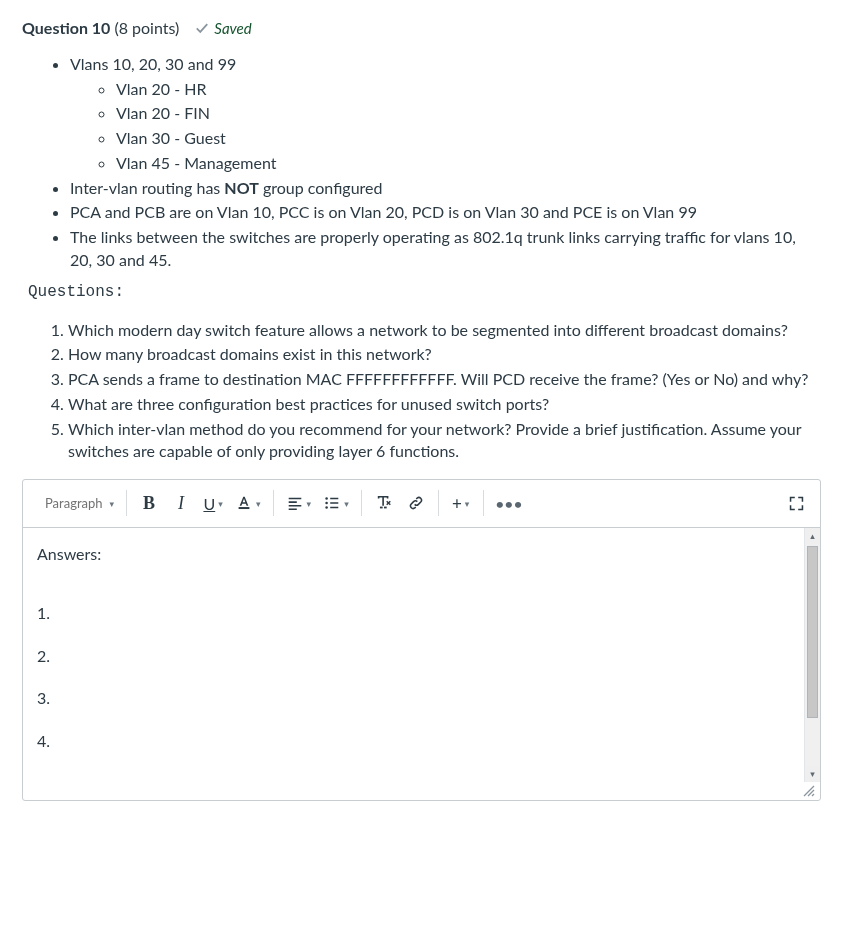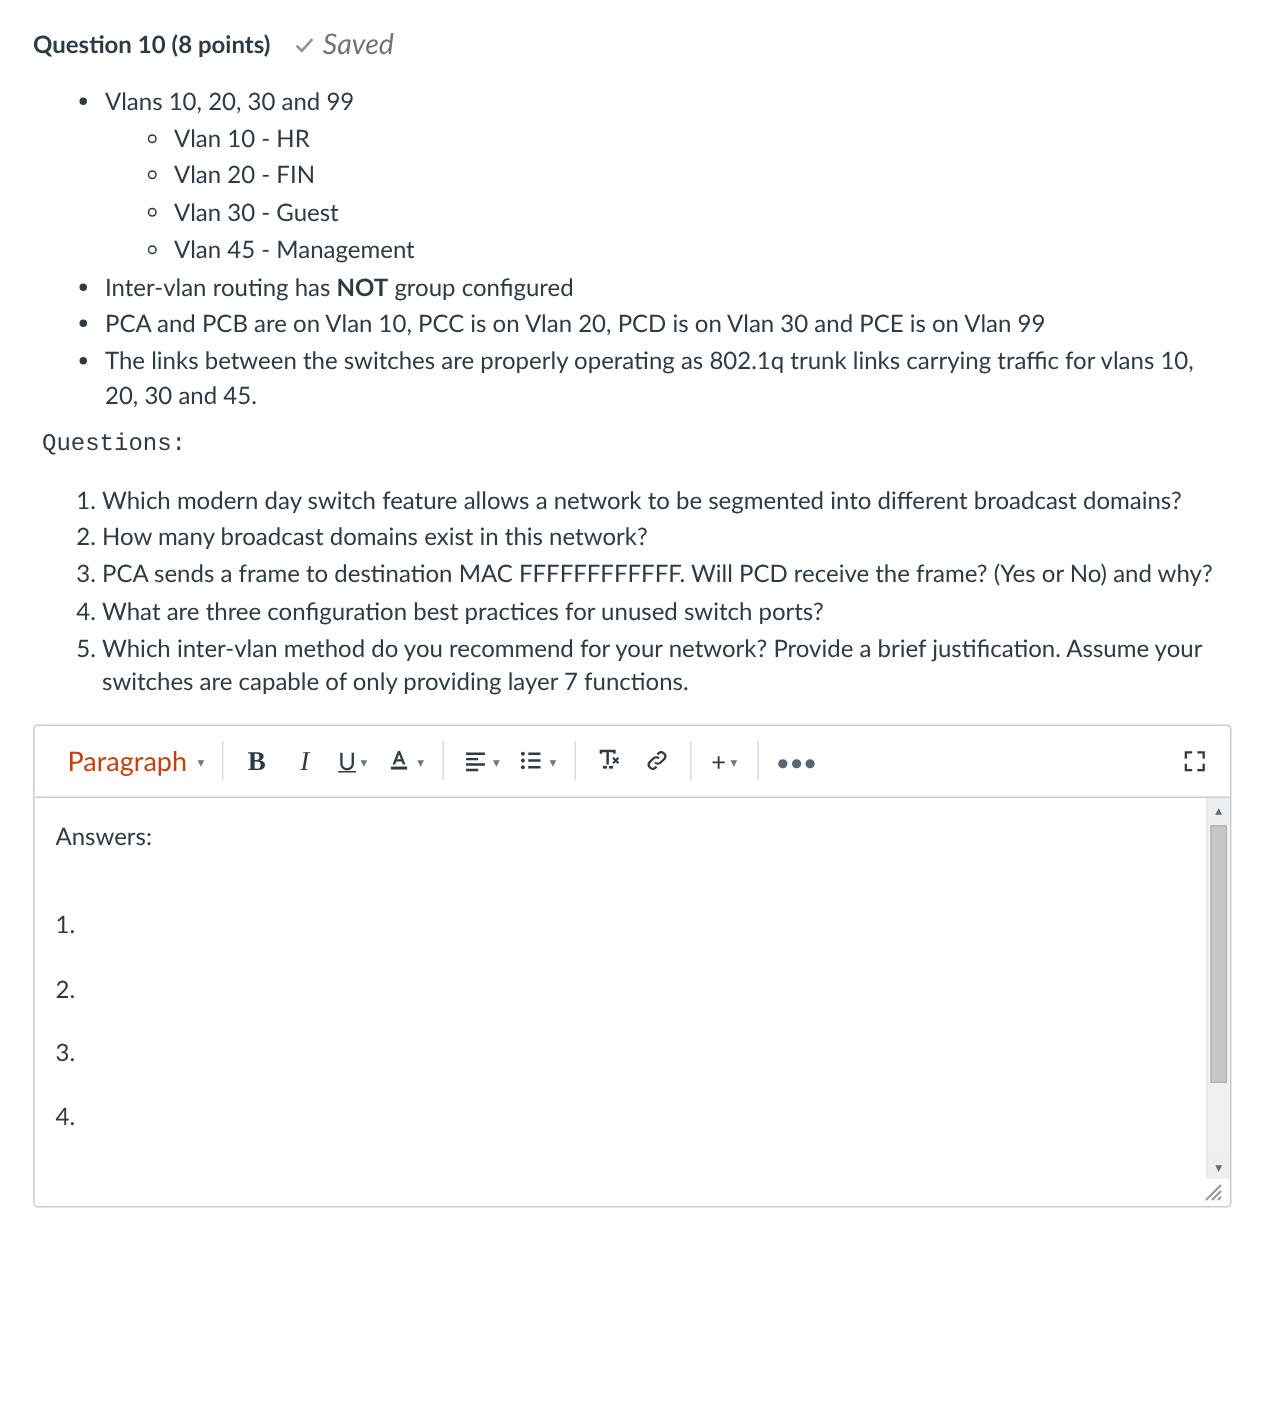--- a/index.html
+++ b/index.html
@@ -11,28 +11,28 @@
     color: #2d3b45;
     background: #fff;
     width: 843px;
   }
   .q-header {
     display: flex;
     align-items: center;
     margin-bottom: 2px;
   }
   .q-title { font-weight: 700; margin-right: 4px; }
-  .q-points { font-weight: 700; color: #2d3b45; }
+  .q-points { font-weight: 400; color: #2d3b45; }
   .saved {
     display: inline-flex;
     align-items: center;
     margin-left: 16px;
-    color: #737373;
+    color: #14532d;
     font-style: italic;
-    font-size: 19px;
+    font-size: 15px;
   }
   .saved svg { margin-right: 5px; flex-shrink: 0; }
   .stem { line-height: 1.45; margin-left: 4px; }
   .stem p { margin: 0 0 14px 0; }
   ul.disc { list-style: disc; padding-left: 44px; margin: 16px 0 10px 0; }
   ul.circle { list-style: circle; padding-left: 46px; margin: 2px 0; }
   ul li { margin: 2px 0; line-height: 1.42; }
   ol.qs { padding-left: 42px; margin: 0 0 16px 0; }
   ol.qs li { margin: 2px 0; line-height: 1.42; }
   .qlabel { margin: 10px 0 14px 2px; font-family: Liberation Mono, monospace; }
@@ -60,21 +60,21 @@
     justify-content: center;
     min-width: 32px;
     height: 32px;
     padding: 0 6px;
     border: none;
     background: transparent;
     color: #2d3b45;
     cursor: pointer;
     font-family: inherit;
   }
-  .para-label { font-size: 18px; padding: 0 4px 0 8px; color: #c2410c; }
+  .para-label { font-size: 13px; padding: 0 4px 0 8px; color: #737373; }
   .sep {
     width: 1px; height: 26px;
     background: #d8dcde;
     margin: 0 6px;
   }
   .chev {
     font-size: 9px;
     color: #6a7883;
     margin-left: 3px;
   }
@@ -139,41 +139,41 @@
     <span>Saved</span>
   </span>
 </div>
 
 <div class="stem">
 
   <ul class="disc">
     <li>
       <span>Vlans 10, 20, 30 and 99</span>
       <ul class="circle">
-        <li>Vlan 10 - HR</li>
+        <li>Vlan 20 - HR</li>
         <li>Vlan 20 - FIN</li>
         <li>Vlan 30 - Guest</li>
         <li>Vlan 45 - Management</li>
       </ul>
     </li>
     <li>
       <span>Inter-vlan routing has </span><strong class="not">NOT</strong><span> group configured</span>
     </li>
     <li>PCA and PCB are on Vlan 10, PCC is on Vlan 20, PCD is on Vlan 30 and PCE is on Vlan 99</li>
     <li>The links between the switches are properly operating as 802.1q trunk links carrying traffic for vlans 10, 20, 30 and 45.</li>
   </ul>
 
   <div class="qlabel">Questions:</div>
 
   <ol class="qs">
     <li>Which modern day switch feature allows a network to be segmented into different broadcast domains?</li>
     <li>How many broadcast domains exist in this network?</li>
     <li>PCA sends a frame to destination MAC FFFFFFFFFFFF.  Will PCD receive the frame? (Yes or No) and why?</li>
     <li>What are three configuration best practices for unused switch ports?</li>
-    <li>Which inter-vlan method do you recommend for your network? Provide a brief justification. Assume your switches are capable of only providing layer 7 functions.</li>
+    <li>Which inter-vlan method do you recommend for your network? Provide a brief justification. Assume your switches are capable of only providing layer 6 functions.</li>
   </ol>
 </div>
 
 <div class="editor">
   <div class="toolbar">
     <button class="tb-btn">
       <span class="para-label">Paragraph</span>
       <span class="chev">▾</span>
     </button>
     <div class="sep"></div>

